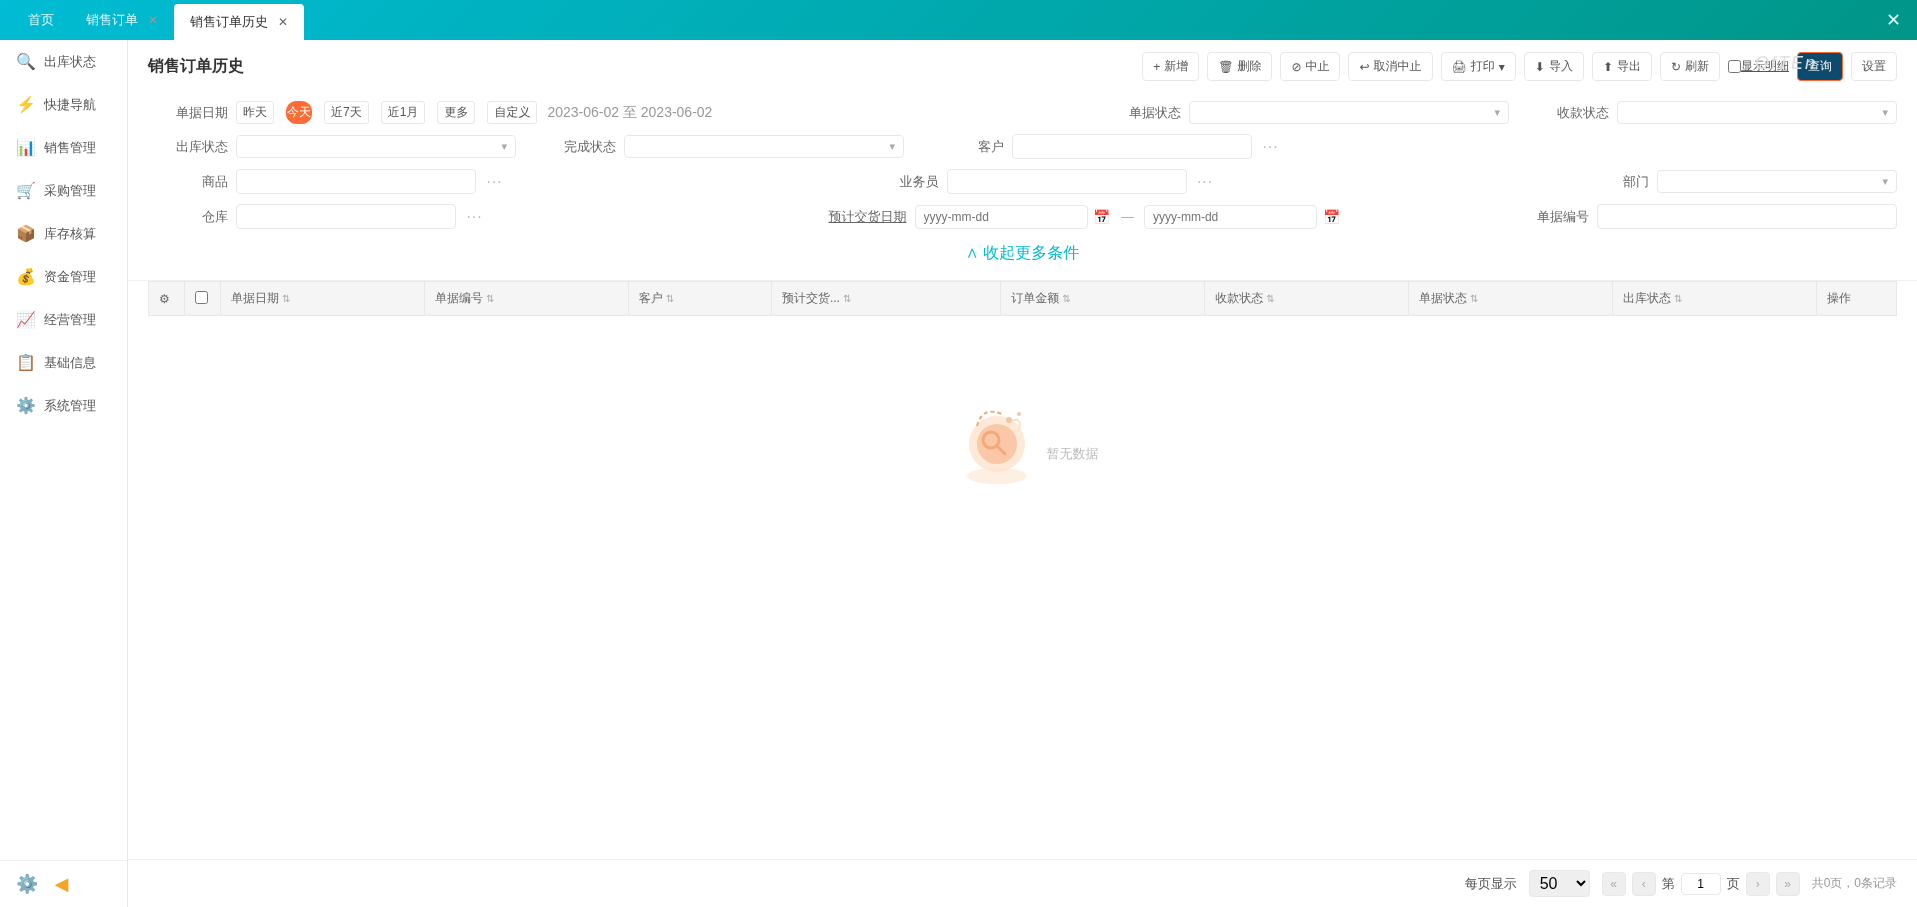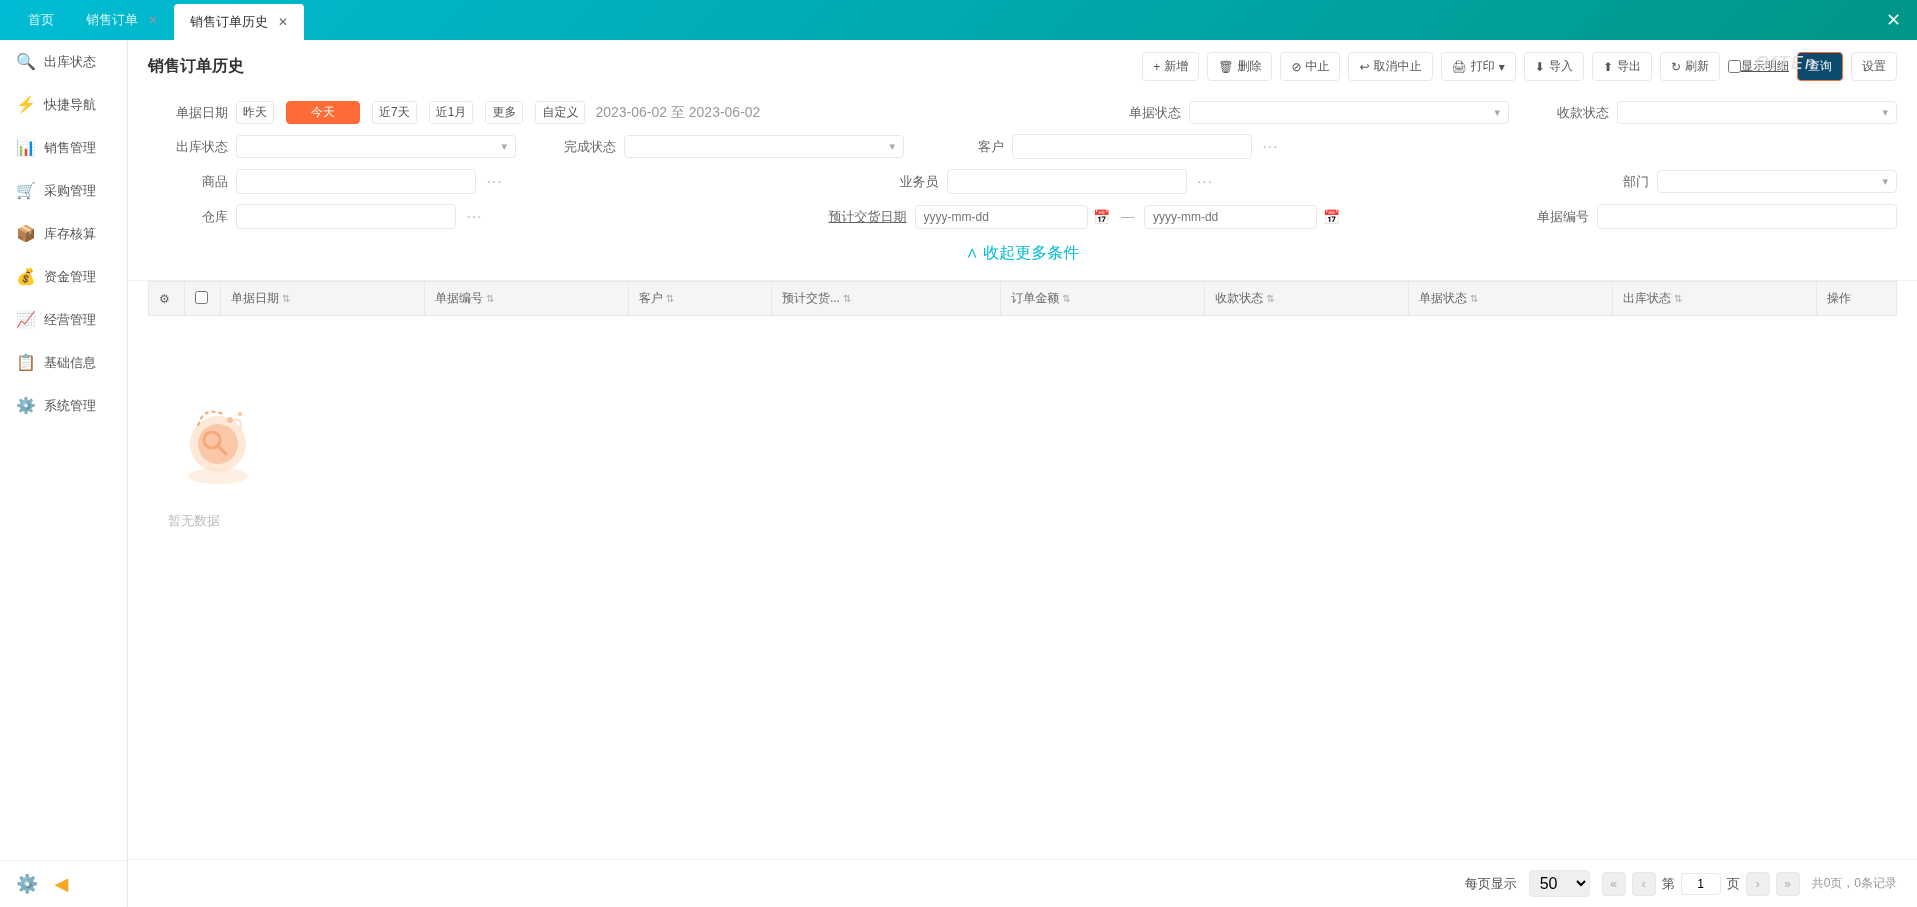--- a/index.html
+++ b/index.html
@@ -36,21 +36,21 @@
     .display-toggle { display: flex; align-items: center; font-size: 12px; color: #555; text-decoration: underline; }
     .display-toggle input { accent-color: #00bcd4; }
 
     
     .filter-area { padding: 12px 20px; background: #fff; border-bottom: 1px solid #f0f0f0; flex-shrink: 0; }
     .filter-row { display: flex; align-items: center; margin-bottom: 10px; gap: 0; }
     .filter-label { color: #666; font-size: 13px; width: 80px; text-align: right; flex-shrink: 0; margin-right: 8px; }
     .filter-value { flex: 1; display: flex; align-items: center; gap: 6px; }
     .date-quick-btns { display: flex; gap: 12px; align-items: center; }
     .date-quick-btn { padding: 2px 6px; border: 1px solid #e8e8e8; border-radius: 3px; cursor: pointer; font-size: 12px; color: #555; background: #fff; }
-    .date-quick-btn.active { background: #ff6b35; border-color: #ff6b35; color: #fff; border-radius: 4px; padding: 2px 24px; }
+    .date-quick-btn.active { background: #ff6b35; border-color: #ff6b35; color: #fff; border-radius: 10px; padding: 2px 0; }
     .date-range-text { color: #999; font-size: 14px; margin-left: 4px; }
     .select-field { display: flex; align-items: center; border: 1px solid #e8e8e8; border-radius: 4px; padding: 4px 8px; min-width: 200px; background: #fff; cursor: pointer; gap: 4px; }
     .select-field .arrow { margin-left: auto; color: #aaa; font-size: 11px; }
     .select-field-wide { min-width: 320px; }
     .input-field { border: 1px solid #e8e8e8; border-radius: 4px; padding: 4px 8px; min-width: 200px; outline: none; font-size: 13px; color: #333; }
     .dots-btn { color: #bbb; cursor: pointer; font-size: 16px; margin-left: 4px; }
     .date-input { border: 1px solid #e8e8e8; border-radius: 4px; padding: 4px 8px; min-width: 140px; outline: none; font-size: 12px; color: #bbb; }
     .date-sep { color: #aaa; margin: 0 4px; }
     .cal-icon { color: #aaa; font-size: 14px; cursor: pointer; }
     .collapse-bar { text-align: center; padding: 4px; color: #00bcd4; font-size: 16px; cursor: pointer; margin-top: 4px; }
@@ -59,21 +59,21 @@
     .table-area { flex: 1; overflow: auto; padding: 0 20px; }
     .data-table { width: 100%; border-collapse: collapse; }
     .data-table th { background: #f5f5f5; border: 1px solid #e8e8e8; padding: 8px 10px; text-align: left; font-size: 12px; color: #666; font-weight: normal; white-space: nowrap; }
     .th-sort { display: flex; align-items: center; gap: 3px; cursor: pointer; }
     .sort-icon { color: #aaa; font-size: 10px; }
     .settings-icon-th { width: 36px; text-align: center; }
     .cb-th { width: 36px; text-align: center; }
     .ops-th { width: 80px; text-align: center; }
 
     
-    .empty-state { display: flex; flex-direction: column; justify-content: center; padding: 80px 20px; }
+    .empty-state { display: flex; align-items: center; justify-content: center; padding: 80px 20px; }
     .empty-icon { width: 100px; height: 100px; margin-bottom: 16px; }
     .empty-text { color: #bbb; font-size: 13px; }
 
     
     .table-footer { display: flex; align-items: center; justify-content: flex-end; padding: 10px 20px; border-top: 1px solid #f0f0f0; background: #fff; gap: 12px; flex-shrink: 0; font-size: 13px; color: #555; }
     .page-size-select { border: 1px solid #e8e8e8; border-radius: 4px; padding: 3px 6px; font-size: 16px; cursor: pointer; }
     .page-nav { display: flex; align-items: center; gap: 6px; }
     .page-nav-btn { width: 24px; height: 24px; display: flex; align-items: center; justify-content: center; border: 1px solid #e8e8e8; border-radius: 4px; cursor: pointer; color: #aaa; font-size: 12px; }
     .page-num-input { width: 40px; text-align: center; border: 1px solid #e8e8e8; border-radius: 4px; padding: 3px; font-size: 12px; }
     .total-text { color: #999; font-size: 12px; }

